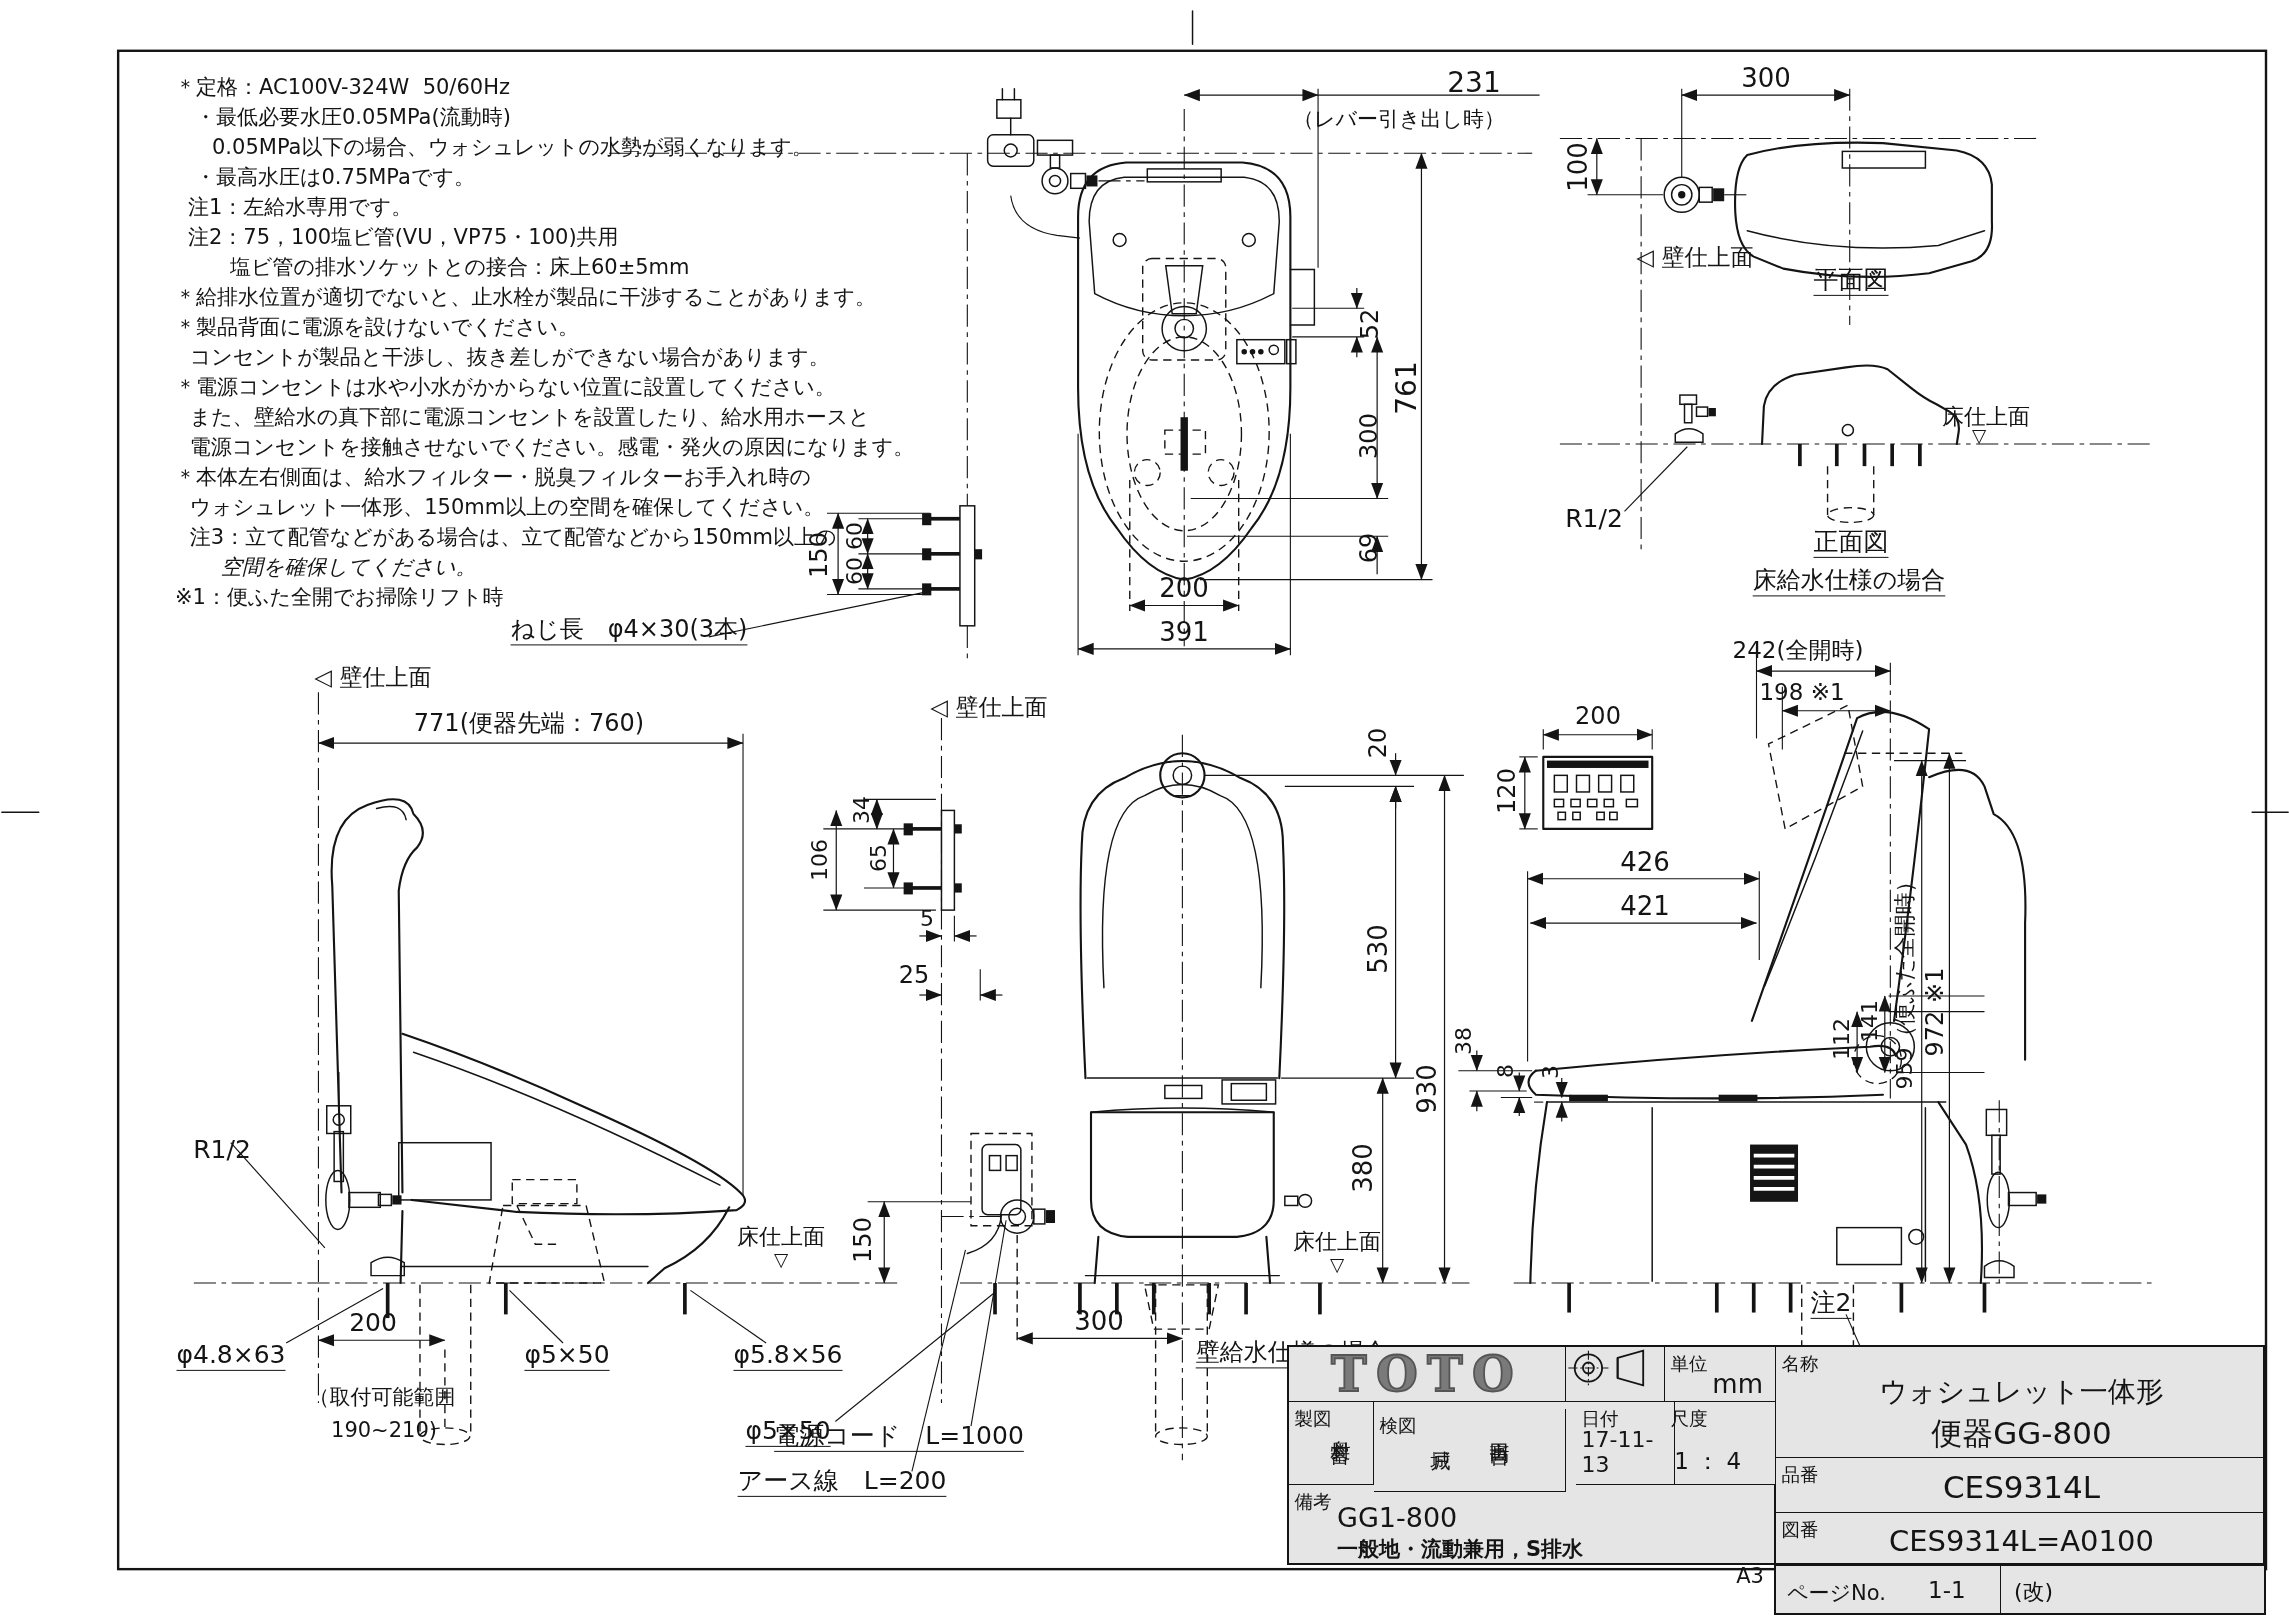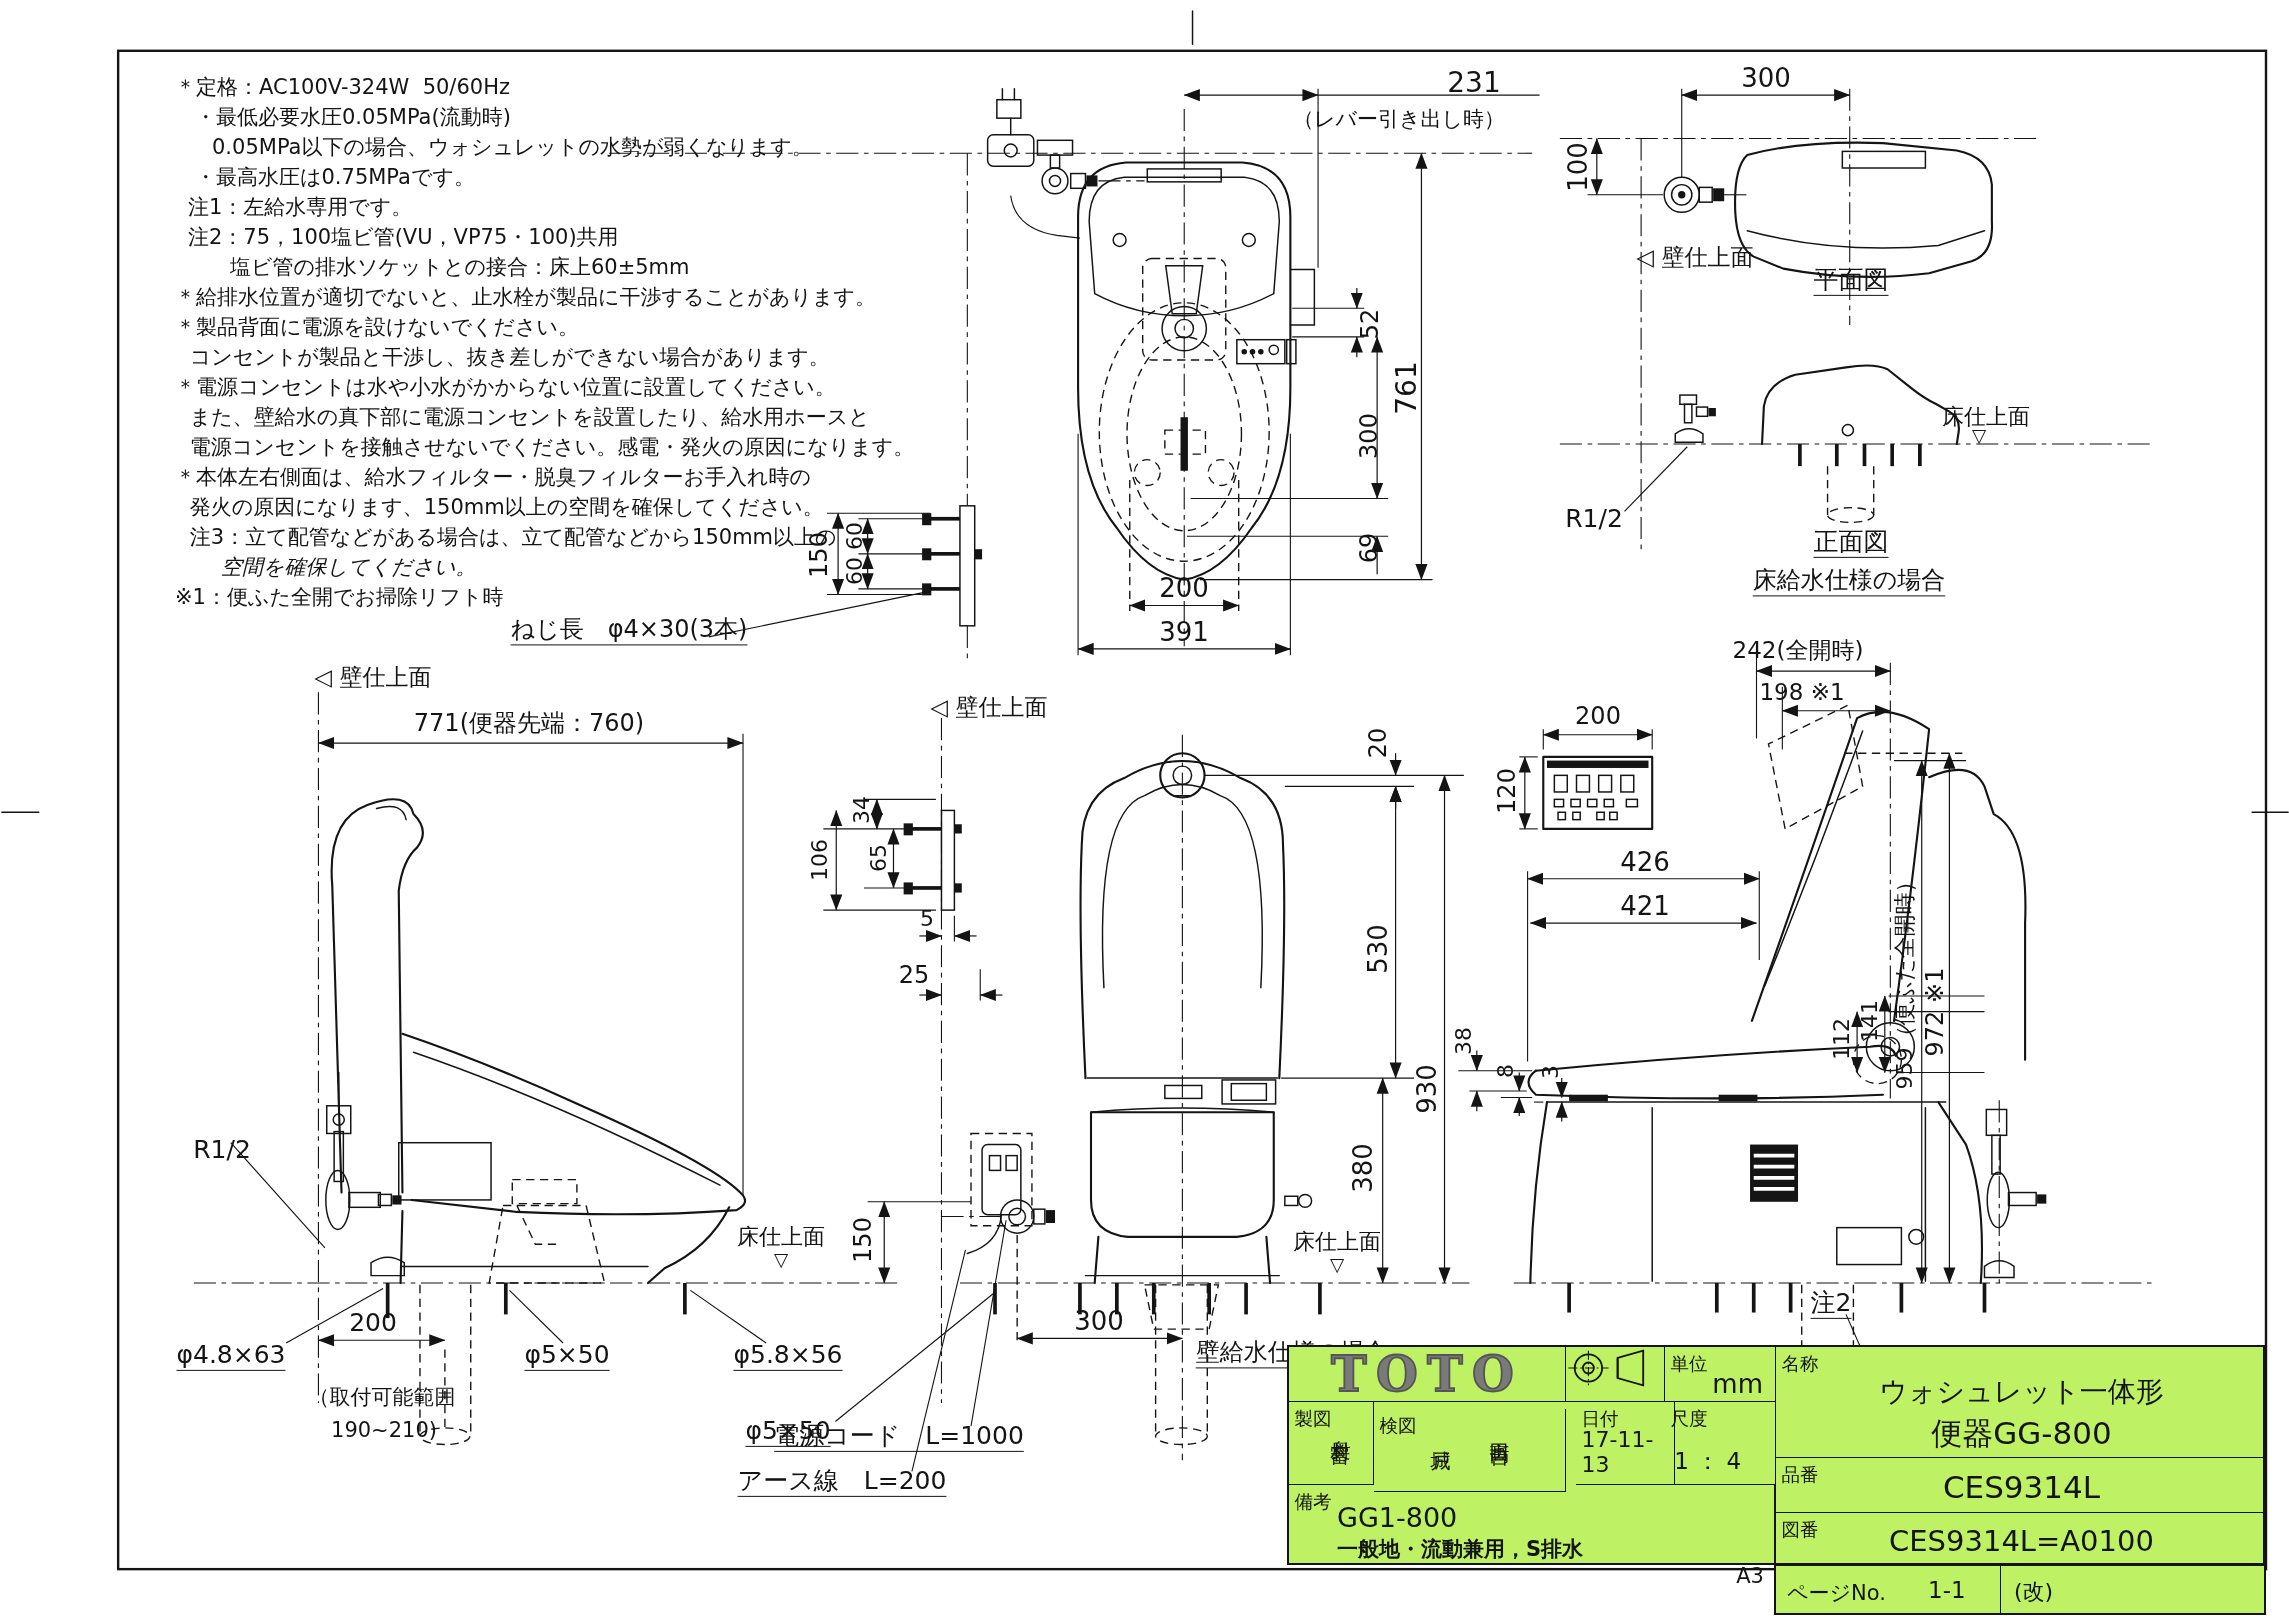--- a/index.html
+++ b/index.html
@@ -4,21 +4,21 @@
 <style>
   html,body{margin:0;padding:0;background:#e8e8e8;}
   .page{position:relative;width:2290px;height:1619px;background:#ffffff;overflow:hidden;
         font-family:"DejaVu Sans","Liberation Sans",sans-serif;color:#141414;}
   svg{position:absolute;left:0;top:0;}
   .ann{position:absolute;white-space:nowrap;color:#141414;line-height:1.05;}
   .ann.ul{text-decoration:underline;text-underline-offset:6.5px;text-decoration-thickness:1.4px;}
   .notes{position:absolute;left:175px;top:72px;font-size:21px;line-height:30px;white-space:nowrap;}
   .note-line{white-space:pre;}
   
-  .tb{position:absolute;box-sizing:border-box;border:2.8px solid #141414;background:#bef264;}
+  .tb{position:absolute;box-sizing:border-box;border:2.8px solid #141414;background:#e5e5e5;}
   .cell{position:absolute;box-sizing:border-box;}
   .cl-lab{position:absolute;left:5.5px;top:3.7px;font-size:18.5px;}
   .b-r{border-right:1.8px solid #141414;}
   .b-b{border-bottom:1.8px solid #141414;}
   .vtext{writing-mode:vertical-rl;text-orientation:upright;letter-spacing:1.8px;}
   .logo{font-family:"DejaVu Serif","Liberation Serif",serif;font-weight:800;font-size:48px;
         letter-spacing:9.2px;color:#7a7a7a;-webkit-text-stroke:1.8px #555;}
   .ctr{display:flex;align-items:center;justify-content:center;}
 </style>
 </head>
@@ -426,21 +426,21 @@
       <div class="note-line" style="padding-left: 13px;">注1：左給水専用です。</div>
       <div class="note-line" style="padding-left: 13px;">注2：75，100塩ビ管(VU，VP75・100)共用</div>
       <div class="note-line" style="padding-left: 55px;">塩ビ管の排水ソケットとの接合：床上60±5mm</div>
       <div class="note-line" style="padding-left: 0px;">＊給排水位置が適切でないと、止水栓が製品に干渉することがあります。</div>
       <div class="note-line" style="padding-left: 0px;">＊製品背面に電源を設けないでください。</div>
       <div class="note-line" style="padding-left: 14.8px;">コンセントが製品と干渉し、抜き差しができない場合があります。</div>
       <div class="note-line" style="padding-left: 0px;">＊電源コンセントは水や小水がかからない位置に設置してください。</div>
       <div class="note-line" style="padding-left: 14.8px;">また、壁給水の真下部に電源コンセントを設置したり、給水用ホースと</div>
       <div class="note-line" style="padding-left: 14.8px;">電源コンセントを接触させないでください。感電・発火の原因になります。</div>
       <div class="note-line" style="padding-left: 0px;">＊本体左右側面は、給水フィルター・脱臭フィルターお手入れ時の</div>
-      <div class="note-line" style="padding-left: 14.8px;">発火の原因になります、150mm以上の空間を確保してください。</div>
+      <div class="note-line" style="padding-left: 14.8px;">ウォシュレット一体形、150mm以上の空間を確保してください。</div>
       <div class="note-line" style="padding-left: 14.8px;">注3：立て配管などがある場合は、立て配管などから150mm以上の</div>
       <div class="note-line" style="padding-left: 46px; font-style: italic;">空間を確保してください。</div>
       <div class="note-line" style="padding-left: 0px;">※1：便ふた全開でお掃除リフト時</div>
     </div>
 
   <div>
       <div class="ann" style="left: 1474px; top: 83px; font-size: 28px; transform: translate(-50%, -50%);">231</div>
       <div class="ann" style="left: 1399px; top: 119px; font-size: 21px; transform: translate(-50%, -50%);">（レバー引き出し時）</div>
       <div class="ann" style="left: 1371px; top: 324px; font-size: 24px; transform: translate(-50%, -50%) rotate(-90deg);">52</div>
       <div class="ann" style="left: 1407px; top: 388px; font-size: 28px; transform: translate(-50%, -50%) rotate(-90deg);">761</div>

